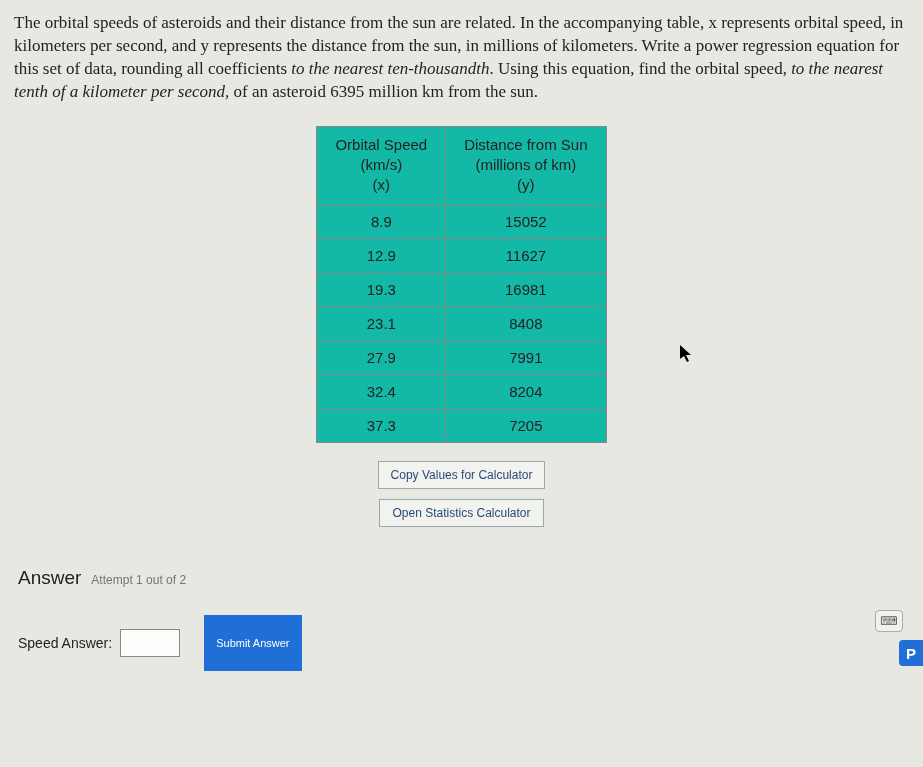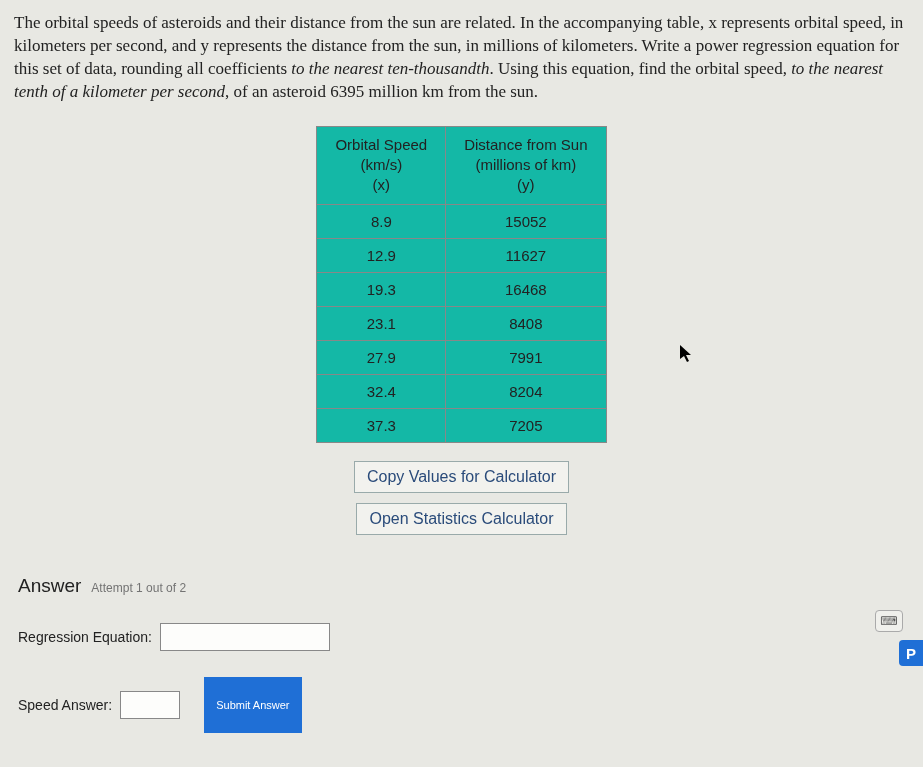--- a/index.html
+++ b/index.html
@@ -41,21 +41,21 @@
   th { font-weight: normal; line-height:1.35; }
   .btn-col {
     display: flex;
     flex-direction: column;
     align-items: center;
     gap: 10px;
     margin-bottom: 40px;
   }
   .outline-btn {
     font-family: Arial, sans-serif;
-    font-size: 16px;
+    font-size: 12px;
     color: #2a4b7a;
     border: 1px solid #9aa;
     background: #f2f2ee;
     padding: 6px 12px;
     cursor: pointer;
   }
   .answer-section {
     padding-left: 4px;
   }
   .answer-label {
@@ -163,21 +163,21 @@
         <tr>
             <td>8.9</td>
             <td>15052</td>
           </tr>
         <tr>
             <td>12.9</td>
             <td>11627</td>
           </tr>
         <tr>
             <td>19.3</td>
-            <td>16468</td>
+            <td>16981</td>
           </tr>
         <tr>
             <td>23.1</td>
             <td>8408</td>
           </tr>
         <tr>
             <td>27.9</td>
             <td>7991</td>
           </tr>
         <tr>
@@ -196,24 +196,20 @@
     <button class="outline-btn">Copy Values for Calculator</button>
     <button class="outline-btn">Open Statistics Calculator</button>
   </div>
 
   <div class="answer-section">
     <div>
       <span class="answer-label">Answer</span>
       <span class="answer-attempt">Attempt 1 out of 2</span>
     </div>
 
-    <div class="field-row">
-      <span>Regression Equation:</span>
-      <input class="text-input reg-input" type="text" style="">
-    </div>
 
     <div class="field-row">
       <span>Speed Answer:</span>
       <input class="text-input final-input" type="text" style="">
       <button class="submit-btn">Submit Answer</button>
     </div>
   </div>
 </div>
 
 <div class="cursor">

